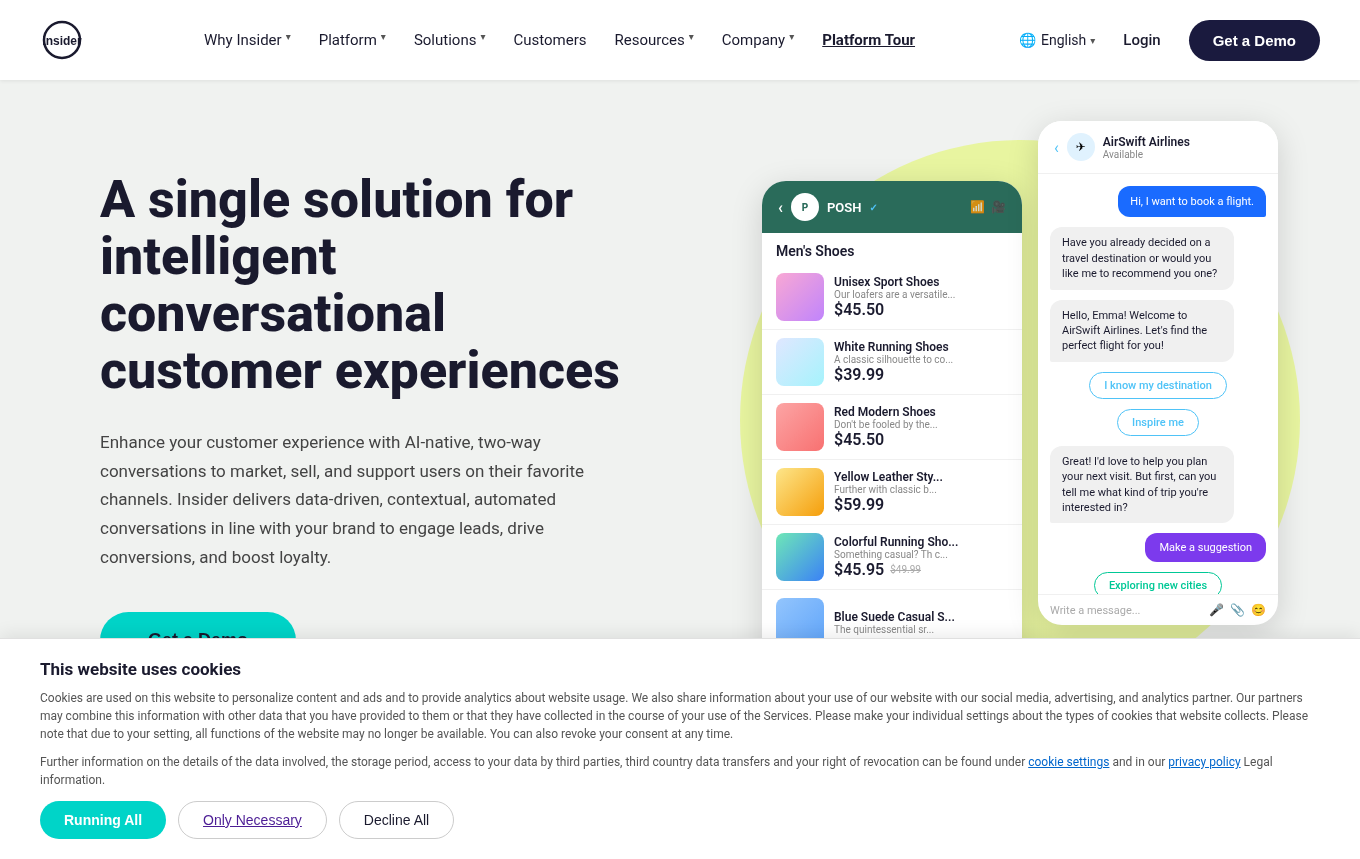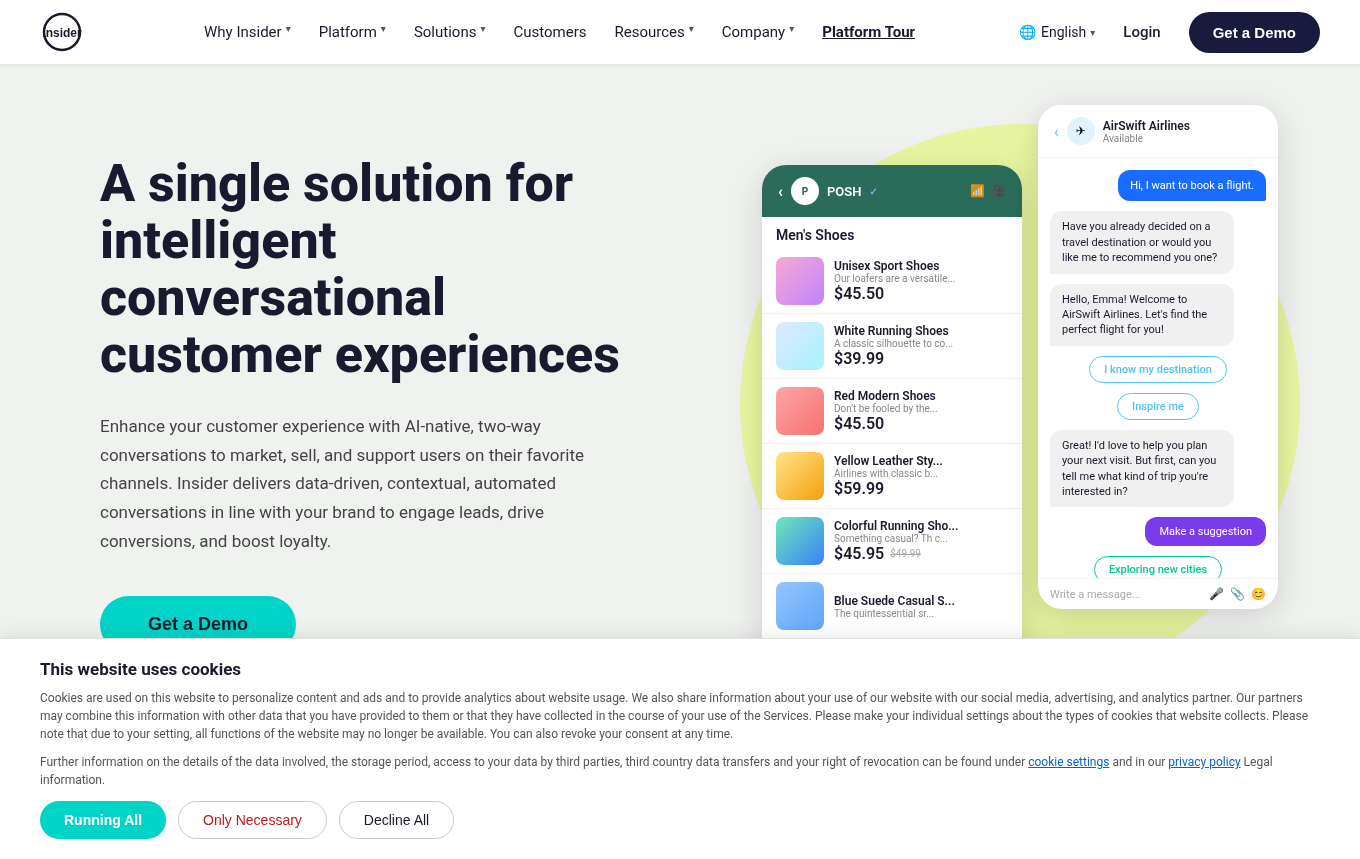--- a/index.html
+++ b/index.html
@@ -4,21 +4,21 @@
   <style>
     * { margin: 0; padding: 0; box-sizing: border-box; }
     body { font-family: -apple-system, BlinkMacSystemFont, 'Segoe UI', Roboto, sans-serif; background: #f5f5f7; overflow-x: hidden; }
 
     
     .navbar {
       background: #fff;
       display: flex;
       align-items: center;
       padding: 0 40px;
-      height: 64px;
+      height: 80px;
       box-shadow: 0 1px 4px rgba(0,0,0,0.08);
       position: relative;
       z-index: 100;
     }
     .nav-logo {
       display: flex;
       align-items: center;
       margin-right: 32px;
     }
     .nav-links {
@@ -345,27 +345,28 @@
       color: #fff;
       border: none;
       border-radius: 50px;
       padding: 10px 24px;
       font-size: 14px;
       font-weight: 600;
       cursor: pointer;
     }
     .cookie-btn-necessary {
       background: #fff;
-      color: #b91c1c;
+      color: #4c1d95;
       border: 1.5px solid #ccc;
       border-radius: 50px;
       padding: 10px 24px;
       font-size: 14px;
       font-weight: 500;
       cursor: pointer;
+      text-decoration: underline;
     }
     .cookie-btn-decline {
       background: #fff;
       color: #1a1a2e;
       border: 1.5px solid #ccc;
       border-radius: 50px;
       padding: 10px 24px;
       font-size: 14px;
       font-weight: 500;
       cursor: pointer;
@@ -471,21 +472,21 @@
             <div class="product-name">Red Modern Shoes</div>
             <div class="product-desc">Don't be fooled by the...</div>
             <div class="product-price">$45.50</div>
           </div>
         </div>
 
         <div class="product-item">
           <div class="product-thumb product-thumb-yellow"></div>
           <div class="product-info">
             <div class="product-name">Yellow Leather Sty...</div>
-            <div class="product-desc">Airlines with classic b...</div>
+            <div class="product-desc">Further with classic b...</div>
             <div class="product-price">$59.99</div>
           </div>
         </div>
 
         <div class="product-item">
           <div class="product-thumb product-thumb-colorful"></div>
           <div class="product-info">
             <div class="product-name">Colorful Running Sho...</div>
             <div class="product-desc">Something casual? Th c...</div>
             <div style="display:flex; gap:6px; align-items:center;">

